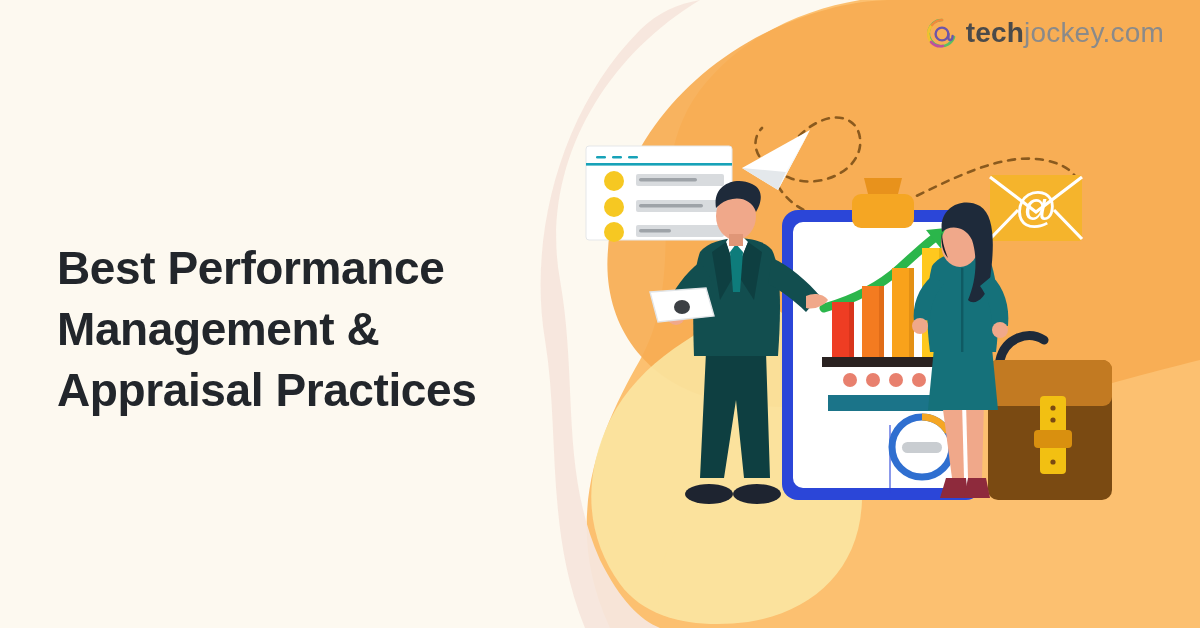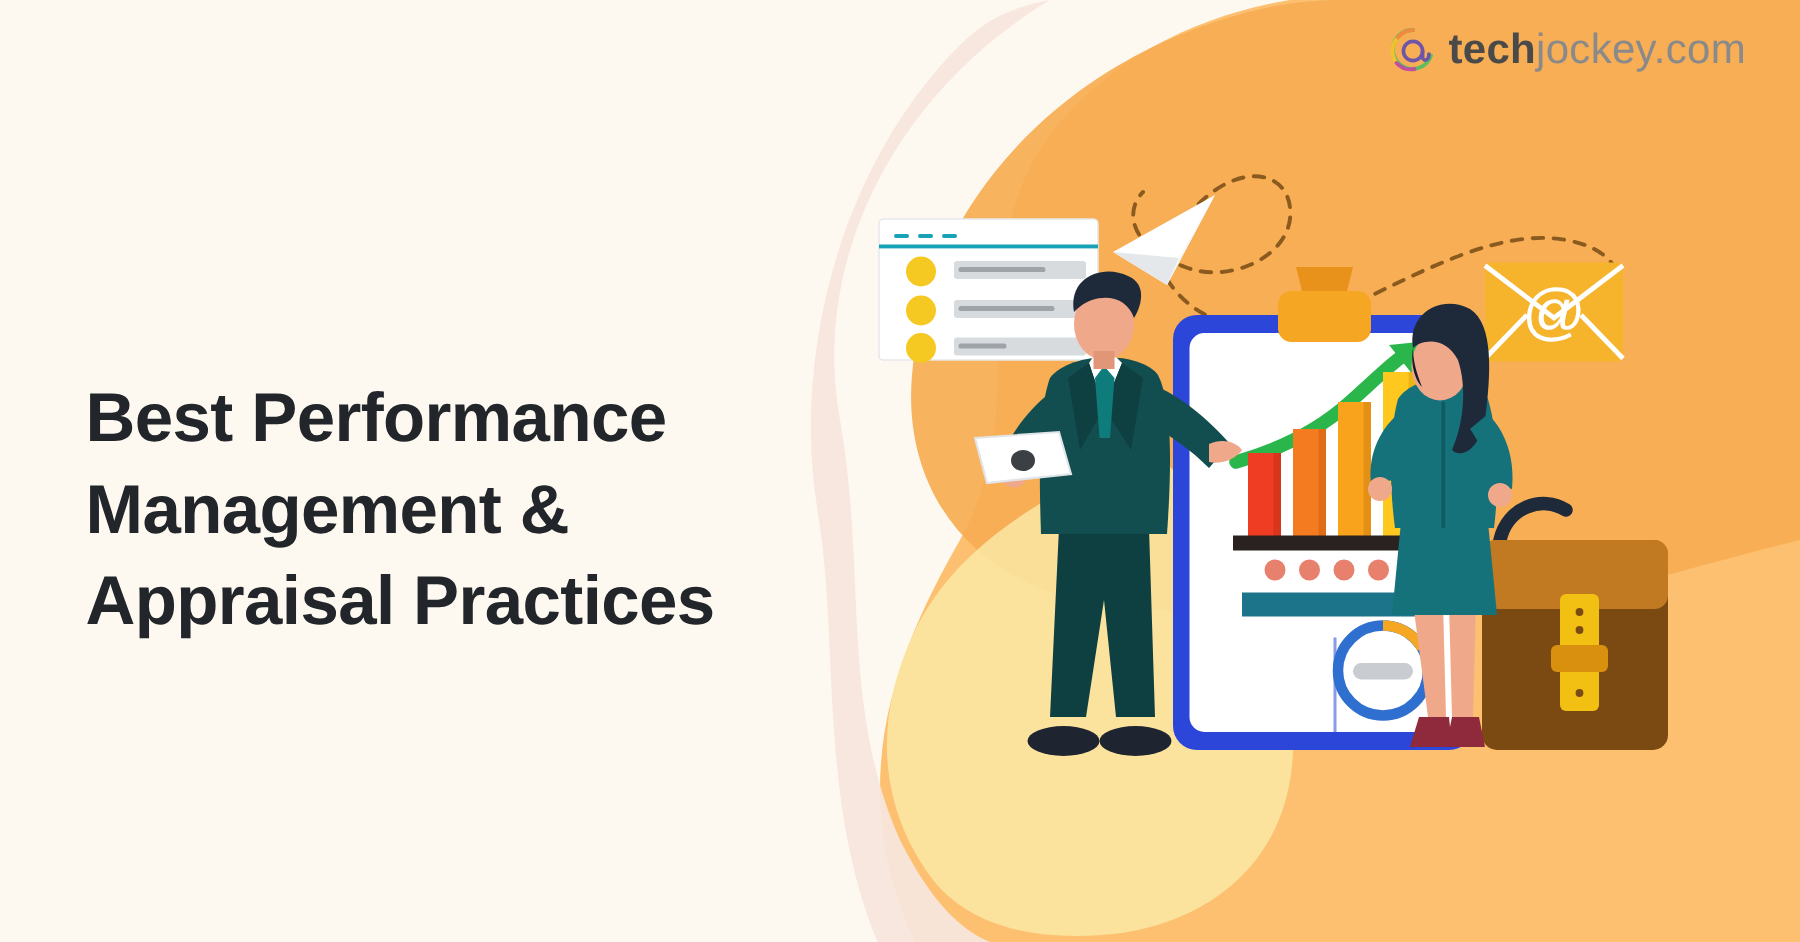--- a/index.html
+++ b/index.html
@@ -14,21 +14,21 @@
     width:1200px; height:628px;
     overflow:hidden;
     background:#FDF9F0;
   }
   .layer { position:absolute; top:0; left:0; width:1200px; height:628px; }
   .layer svg { display:block; width:1200px; height:628px; }
 
   
   #headline {
     position:absolute;
-    left:57px; top:248px;
+    left:57px; top:238px;
     width:470px;
     font-size:46px;
     line-height:1.33;
     font-weight:700;
     letter-spacing:-0.4px;
     color:#22262B;
     white-space:pre-line;
   }
 
   

